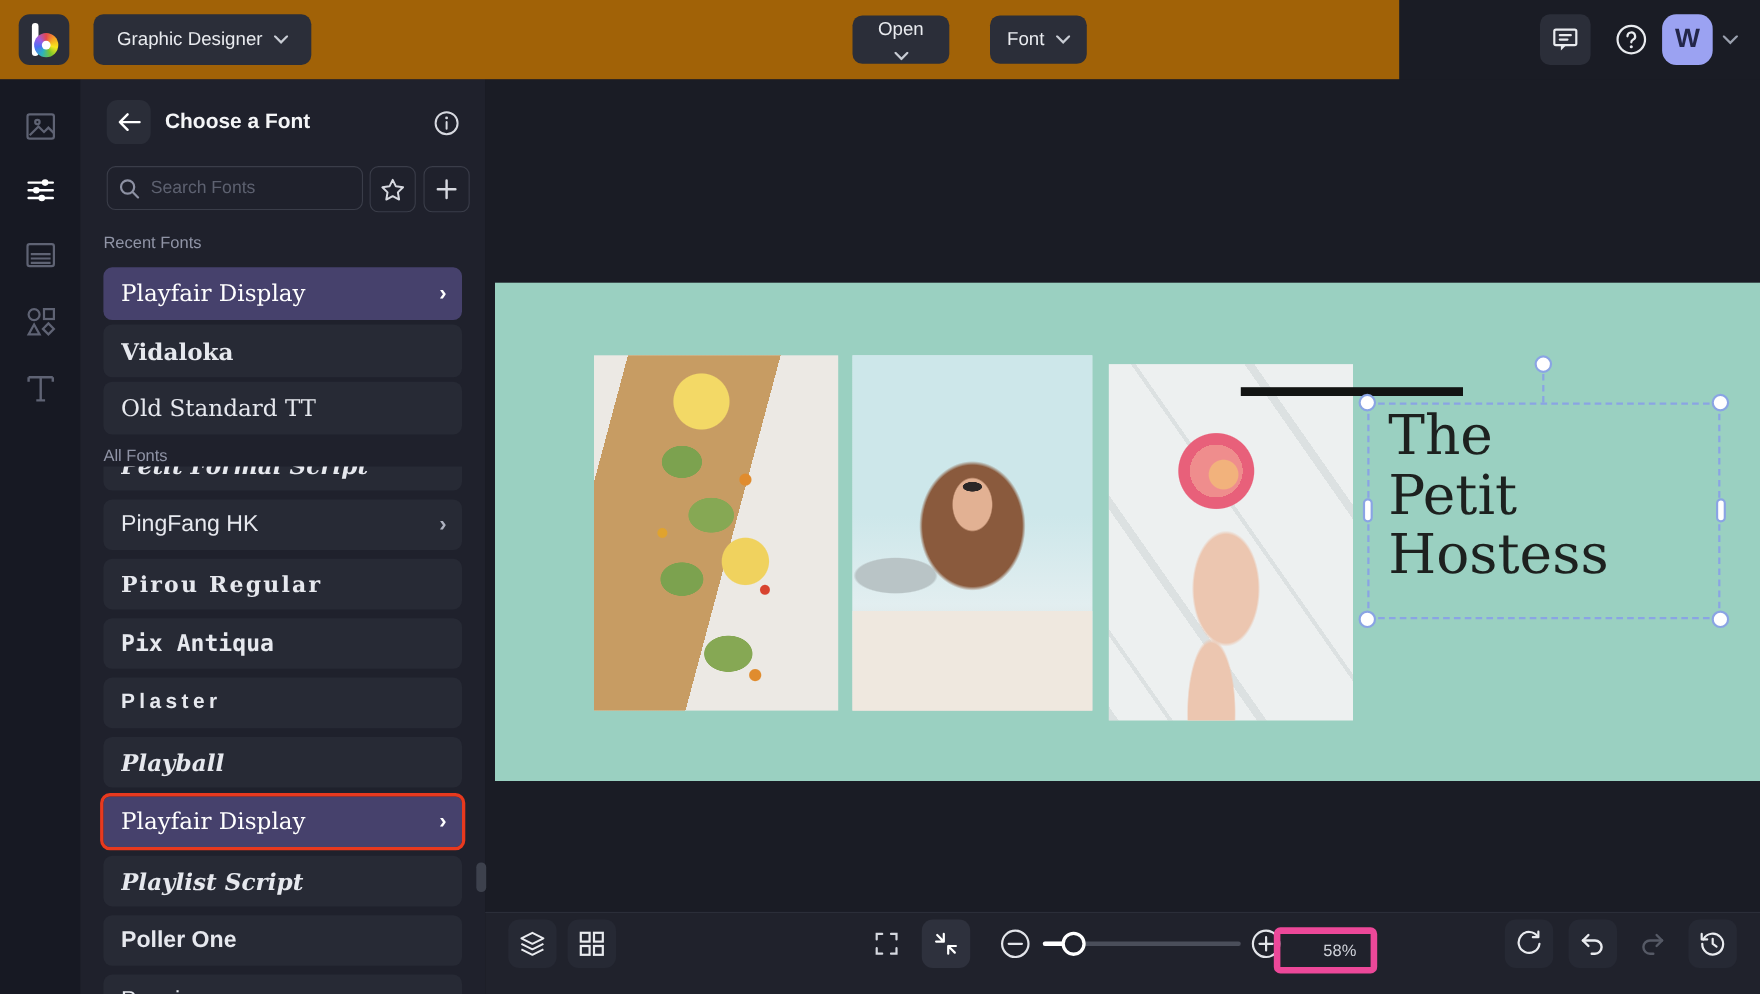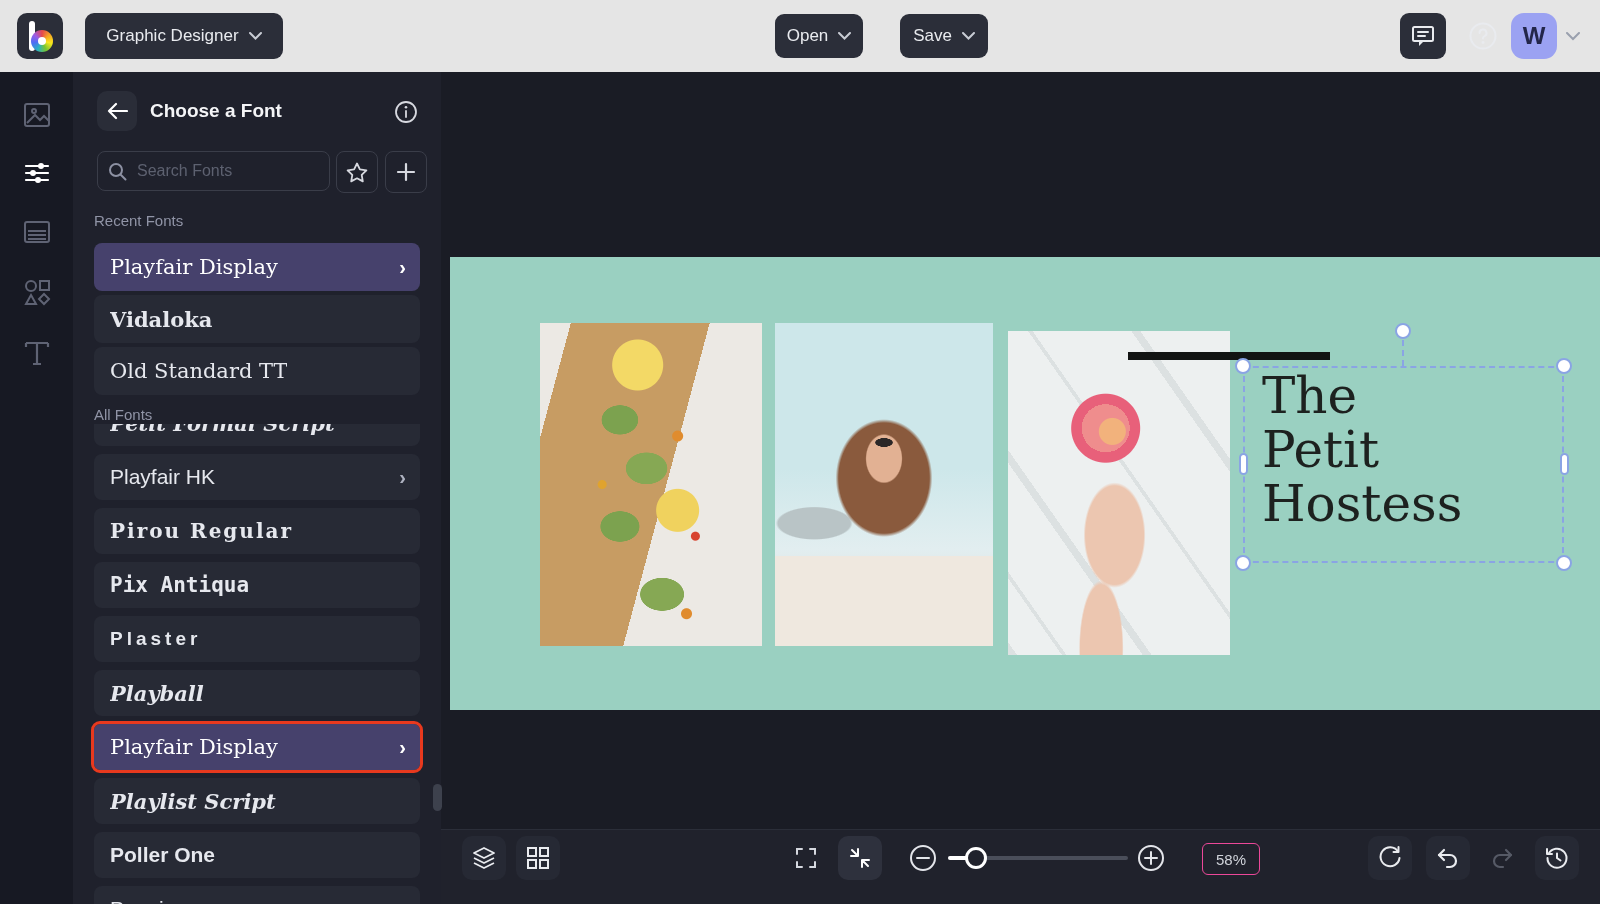--- a/index.html
+++ b/index.html
@@ -2,30 +2,30 @@
 <html><head>
 <meta charset="utf-8">
 <style>
   html,body{margin:0;padding:0;background:#0e0f15;}
   #app{position:relative;width:1600px;height:904px;overflow:hidden;
        font-family:"Liberation Sans",sans-serif;color:#eef0f4;background:#1a1c25;
        -webkit-font-smoothing:antialiased;}
   svg{display:block}
 
   
-  .topbar{position:absolute;left:0;top:0;width:1600px;height:72px;background:#e5e5e5;z-index:30;}
+  .topbar{position:absolute;left:0;top:0;width:1272px;height:72px;background:#a16207;z-index:30;}
   .logo-tile{position:absolute;left:17px;top:13px;width:46px;height:46px;border-radius:10px;background:#2b2e39;}
   .logo-b{position:absolute;left:12px;top:8px;width:6px;height:30px;background:#fff;border-radius:3px;}
   .logo-wheel{position:absolute;left:14px;top:17px;width:22px;height:22px;border-radius:50%;
     background:conic-gradient(#e5484d,#f5a524,#f8e71c,#7bc62d,#2bb3c0,#4c6ef5,#9b5de5,#e5484d);}
   .logo-wheel::after{content:"";position:absolute;left:7px;top:7px;width:8px;height:8px;border-radius:50%;background:#fff;}
   .tb-btn{position:absolute;display:flex;align-items:center;justify-content:center;gap:10px;
     background:#2b2e39;border-radius:9px;color:#e9ebef;font-size:17px;cursor:pointer;}
   .tb-appmenu{left:85px;top:13px;width:198px;height:46px;}
-  .tb-open{left:775px;top:14px;width:88px;height:44px;}
+  .tb-open{left:775px;top:14px;width:88px;height:44px;flex-direction:column;}
   .tb-save{left:900px;top:14px;width:88px;height:44px;}
   .chev-down{width:13px;height:8px;}
   .tb-icon-btn{position:absolute;top:13px;width:46px;height:46px;border-radius:9px;background:#2b2e39;
     display:flex;align-items:center;justify-content:center;}
   .tb-comment{left:1400px;}
   .tb-help{left:1460px;background:transparent;}
   .avatar{position:absolute;left:1511px;top:13px;width:46px;height:46px;border-radius:13px;background:#9ba2f2;
     display:flex;align-items:center;justify-content:center;color:#23264a;font-weight:700;font-size:24px;}
   .avatar-chev{position:absolute;left:1566px;top:32px;}
 
@@ -128,22 +128,22 @@
     display:flex;align-items:center;justify-content:center;color:#d5d8df;cursor:pointer;}
   .bt-layers{left:21px;}  .bt-grid{left:75px;}
   .bt-fullscreen{left:343px;background:transparent;}
   .bt-fit{left:397px;background:#2e313d;}
   .bt-zoomout{left:460px;background:transparent;}
   .bt-zoomin{left:688px;background:transparent;}
   .zoom-track{position:absolute;left:507px;top:26px;width:180px;height:4px;border-radius:2px;background:#4a4e5a;cursor:pointer;}
   .zoom-fill{position:absolute;left:0;top:0;width:28px;height:4px;border-radius:2px;background:#ffffff;}
   .zoom-knob{position:absolute;left:524px;top:17px;width:22px;height:22px;border-radius:50%;background:#20222c;
     border:3px solid #ffffff;box-sizing:border-box;cursor:grab;}
-  .zoom-pct{position:absolute;left:761px;top:13px;width:56px;height:30px;border:1px solid #ec4899;border-radius:6px;
-    display:flex;align-items:center;justify-content:center;font-size:15px;color:#d0d3da;}
+  .zoom-pct{position:absolute;left:717px;top:13px;width:56px;height:30px;border:6px solid #ec4899;border-radius:6px;
+    display:flex;align-items:center;justify-content:center;font-size:15px;color:#d0d3da;padding-left:26px;}
   .bt-reset{left:927px;}  .bt-undo{left:985px;}  .bt-redo{left:1039px;background:transparent;color:#565a66;}  .bt-history{left:1094px;}
 </style>
 </head>
 <body>
 
 <div id="app">
 
   <header class="topbar">
     <div class="logo-tile">
       <div class="logo-b"></div>
@@ -155,21 +155,21 @@
           <path d="M1 1l5.5 5.5L12 1" stroke="#c8ccd4" stroke-width="2" fill="none" stroke-linecap="round"></path>
         </svg>
     </div>
     <div class="tb-btn tb-open">
       <span>Open</span>
       <svg class="chev-down" viewBox="0 0 13 8">
           <path d="M1 1l5.5 5.5L12 1" stroke="#c8ccd4" stroke-width="2" fill="none" stroke-linecap="round"></path>
         </svg>
     </div>
     <div class="tb-btn tb-save">
-      <span>Save</span>
+      <span>Font</span>
       <svg class="chev-down" viewBox="0 0 13 8">
           <path d="M1 1l5.5 5.5L12 1" stroke="#c8ccd4" stroke-width="2" fill="none" stroke-linecap="round"></path>
         </svg>
     </div>
     <div class="tb-icon-btn tb-comment">
       <svg width="26" height="26" viewBox="0 0 26 26" fill="none" stroke="#e9ebef" stroke-width="2">
         <rect x="3" y="4" width="20" height="14" rx="1.5"></rect>
         <path d="M8 9h10M8 13h7" stroke-linecap="round"></path>
         <path d="M9 18v5l5-5" fill="#e9ebef" stroke="none"></path>
       </svg>
@@ -276,21 +276,21 @@
       </div>
 
     <div class="sect-label lbl-all">All Fonts</div>
     <div class="all-viewport">
       <div class="font-list all-list" id="all-list">
           <div class="font-item">
     <span class="fi-label fs-script">Petit Formal Script</span>
 
   </div>
           <div class="font-item">
-    <span class="fi-label fs-sans">Playfair HK</span>
+    <span class="fi-label fs-sans">PingFang HK</span>
     <span class="fi-chevron">›</span>
   </div>
           <div class="font-item">
     <span class="fi-label fs-decorative">Pirou Regular</span>
 
   </div>
           <div class="font-item">
     <span class="fi-label fs-pixel">Pix Antiqua</span>
 
   </div>

